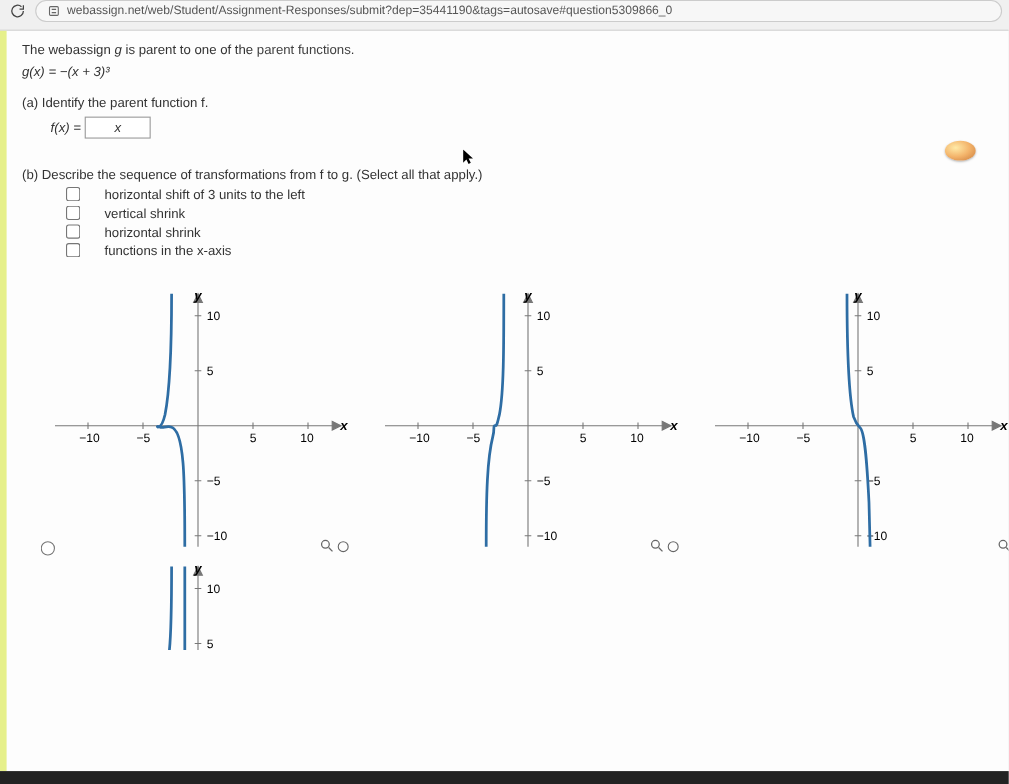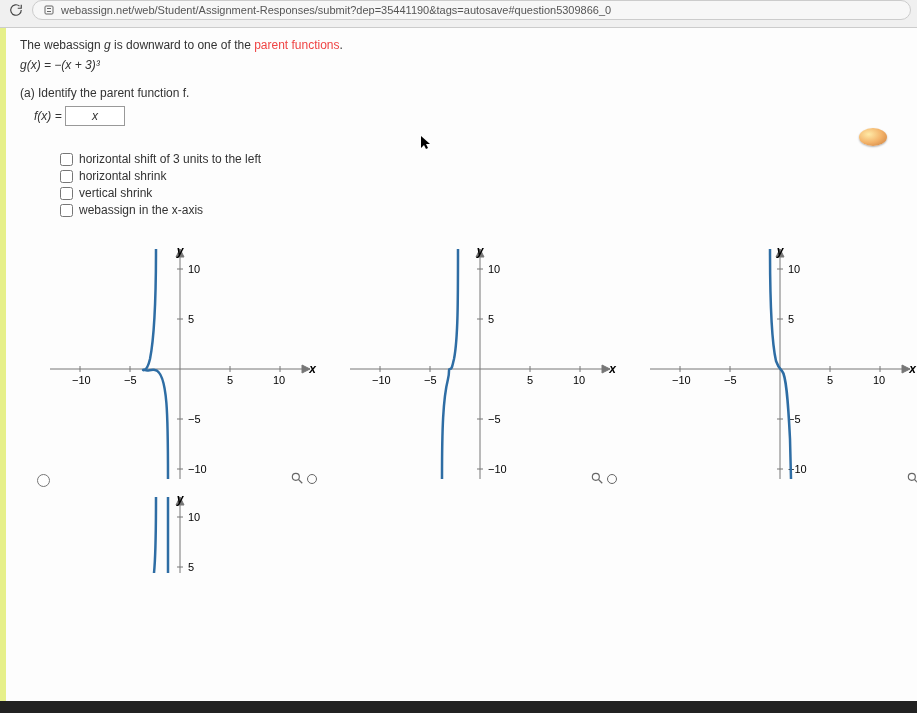--- a/index.html
+++ b/index.html
@@ -49,37 +49,37 @@
     white-space: nowrap;
   }
   .page {
     background: #fdfdfd;
     border-left: 6px solid #e6f08a;
     padding: 10px 14px 8px 14px;
     height: calc(100% - 28px - 12px);
     overflow: hidden;
     position: relative;
   }
-  .intro a { color: #ef4444; text-decoration: none; }
+  .intro a { color: #404040; text-decoration: none; }
   .indent { margin-top: 6px; }
   .eq { font-style: italic; }
   .part { margin-top: 14px; }
   .part-label { margin-left: 0; }
-  .sub-indent { margin-left: 14px; margin-top: 6px; }
+  .sub-indent { margin-left: 26px; margin-top: 6px; }
   .input-box {
     display: inline-block;
     border: 1px solid #999;
     padding: 2px 10px;
     min-width: 60px;
     text-align: center;
     font-style: italic;
     background: #fff;
   }
   .checks { margin-left: 40px; margin-top: 4px; }
-  .check-row { margin-top: 3px; display: flex; align-items: flex-end; gap: 6px; }
+  .check-row { margin-top: 3px; display: flex; align-items: flex-start; gap: 22px; }
   .check-row input { margin: 0; }
   .graphs {
     display: flex;
     gap: 20px;
     margin-top: 6px;
     margin-left: 20px;
   }
   .graph-block { position: relative; }
   .radio-below {
     position: absolute;
@@ -134,50 +134,51 @@
         <line x1="8" y1="9" x2="16" y2="9"></line>
         <line x1="8" y1="15" x2="16" y2="15"></line>
       </svg>
     <span>webassign.net/web/Student/Assignment-Responses/submit?dep=35441190&amp;tags=autosave#question5309866_0</span>
   </div>
 </div>
 
 <div class="page">
 
   <div class="intro">
-    <span>The webassign </span><span class="eq">g</span><span> is downward to one of the </span><a href="#">parent functions</a><span>.</span>
+    <span>The webassign </span><span class="eq">g</span><span> is parent to one of the </span><a href="#">parent functions</a><span>.</span>
   </div>
 
   <div class="indent eq">g(x) = −(x + 3)³</div>
 
   <div class="part">
     <div class="part-label">(a)  Identify the parent function f.</div>
     <div class="sub-indent">
       <span class="eq">f(x) = </span>
       <span class="input-box">x</span>
     </div>
   </div>
 
   <div class="part" style="margin-top:26px">
+    <div class="part-label">(b)  Describe the sequence of transformations from f to g. (Select all that apply.)</div>
     <div class="checks">
       <div class="check-row">
           <input type="checkbox" style="">
           <span>horizontal shift of 3 units to the left</span>
         </div>
       <div class="check-row">
           <input type="checkbox" style="">
+          <span>vertical shrink</span>
+        </div>
+      <div class="check-row">
+          <input type="checkbox" style="">
           <span>horizontal shrink</span>
         </div>
       <div class="check-row">
           <input type="checkbox" style="">
-          <span>vertical shrink</span>
-        </div>
-      <div class="check-row">
-          <input type="checkbox" style="">
-          <span>webassign in the x-axis</span>
+          <span>functions in the x-axis</span>
         </div>
     </div>
   </div>
 
   <div class="part" style="margin-top:22px">
 
     <div class="graphs">
 
       <div class="graph-block" style="width:280px;height:250px">
         <svg width="280" height="250" viewBox="0 0 280 250">

